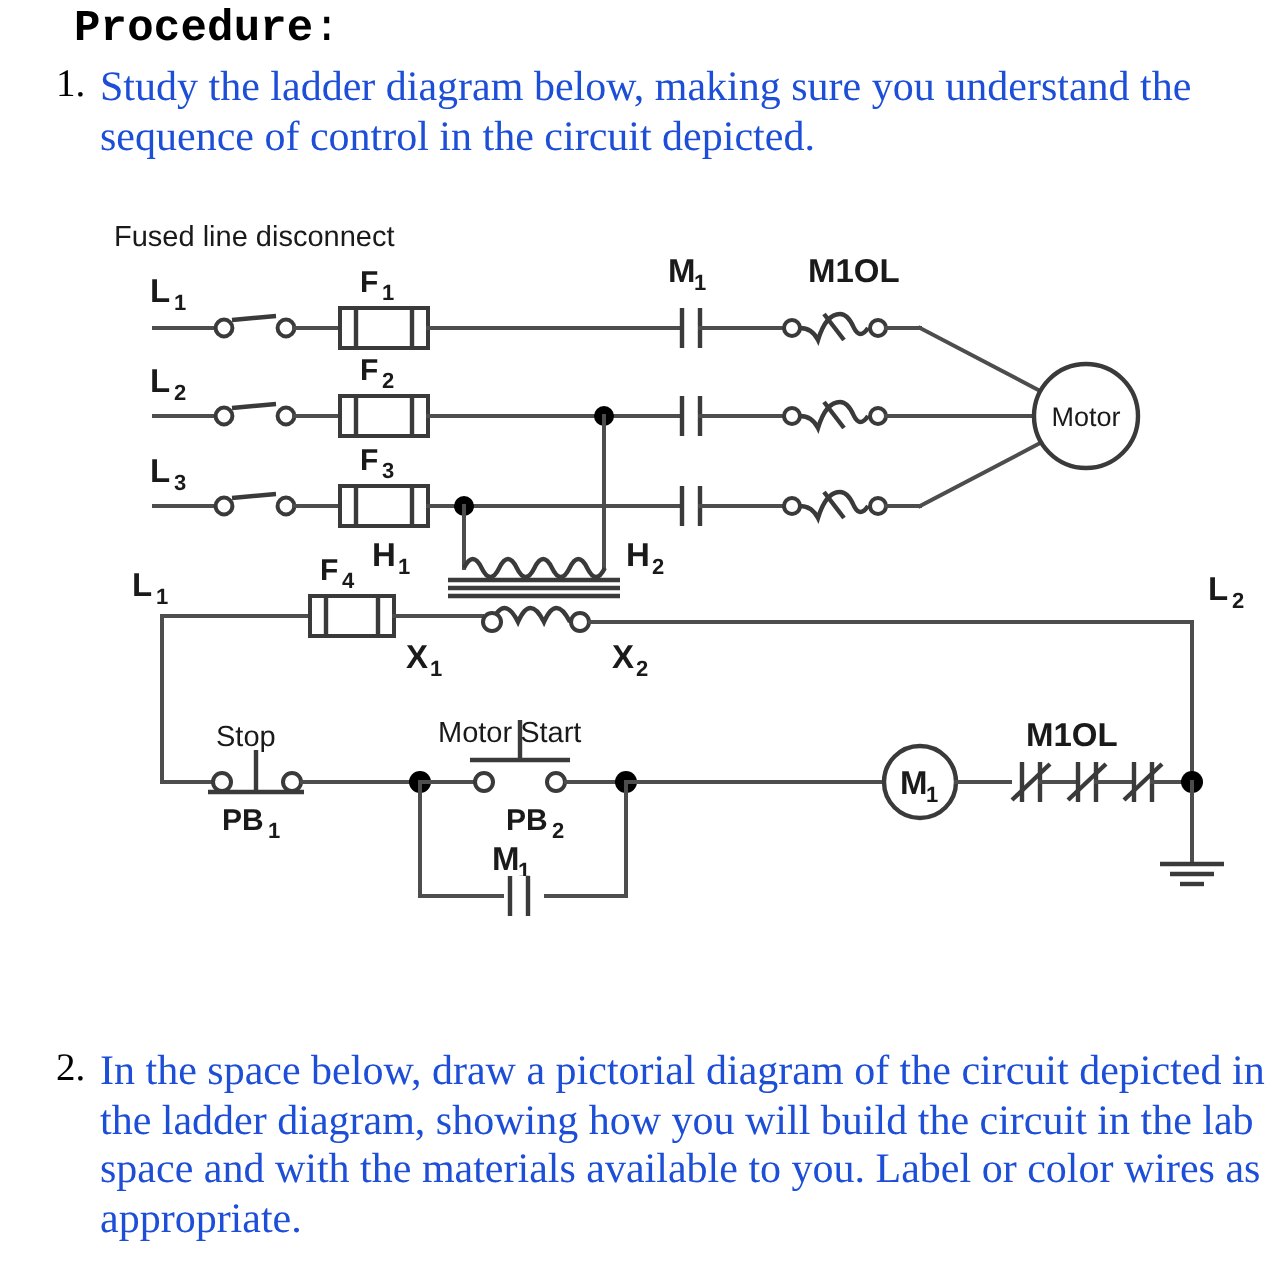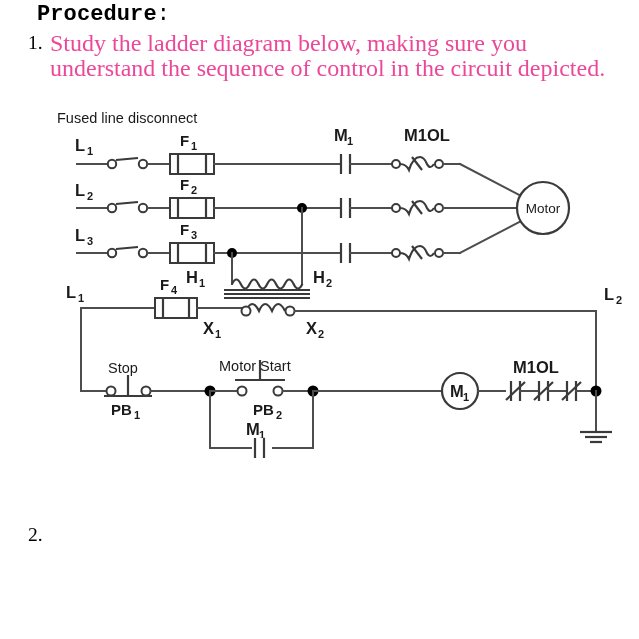--- a/index.html
+++ b/index.html
@@ -29,23 +29,23 @@
     font-size: 22px;
     font-weight: bold;
     letter-spacing: 0.1px;
     white-space: nowrap;
     margin-left: 31px;
   }
   .proc-heading .colon { font-weight: normal; }
   .list-item {
     position: absolute;
     font-family: "Liberation Serif", serif;
-    font-size: 24px;
+    font-size: 21px;
     line-height: 24.5px;
-    color: #ec4899;
+    color: #1d4ed8;
   }
   .list-num {
     position: absolute;
     font-family: "Liberation Serif", serif;
     font-size: 19.5px;
     line-height: 24.5px;
   }
   #item1-num { left: 28px; top: 31px; }
   #item1-text { left: 50px; top: 31px; width: 580px; }
   #item2-num { left: 28px; top: 523px; }
@@ -106,20 +106,21 @@
 <body>
 
 <div id="page">
 
   <div class="proc-heading"><span>Procedure</span><span class="colon">:</span></div>
 
   <div class="list-num" id="item1-num">1.</div>
   <div class="list-item" id="item1-text">Study the ladder diagram below, making sure you understand the sequence of control in the circuit depicted.</div>
 
   <div class="list-num" id="item2-num">2.</div>
+  <div class="list-item" id="item2-text">In the space below, draw a pictorial diagram of the circuit depicted in the ladder diagram, showing how you will build the circuit in the lab space and with the materials available to you.  Label or color wires as appropriate.</div>
 
   <div id="diagram">
     <svg width="639" height="380" viewBox="0 0 639 380" xmlns="http://www.w3.org/2000/svg">
 
       <text class="lbl-plain" x="57" y="15">Fused line disconnect</text>
 
       <g>
 
         <text class="lbl lbl-lg" x="75" y="43">L</text>
         <text class="lbl lbl-sub" x="87" y="47">1</text>

